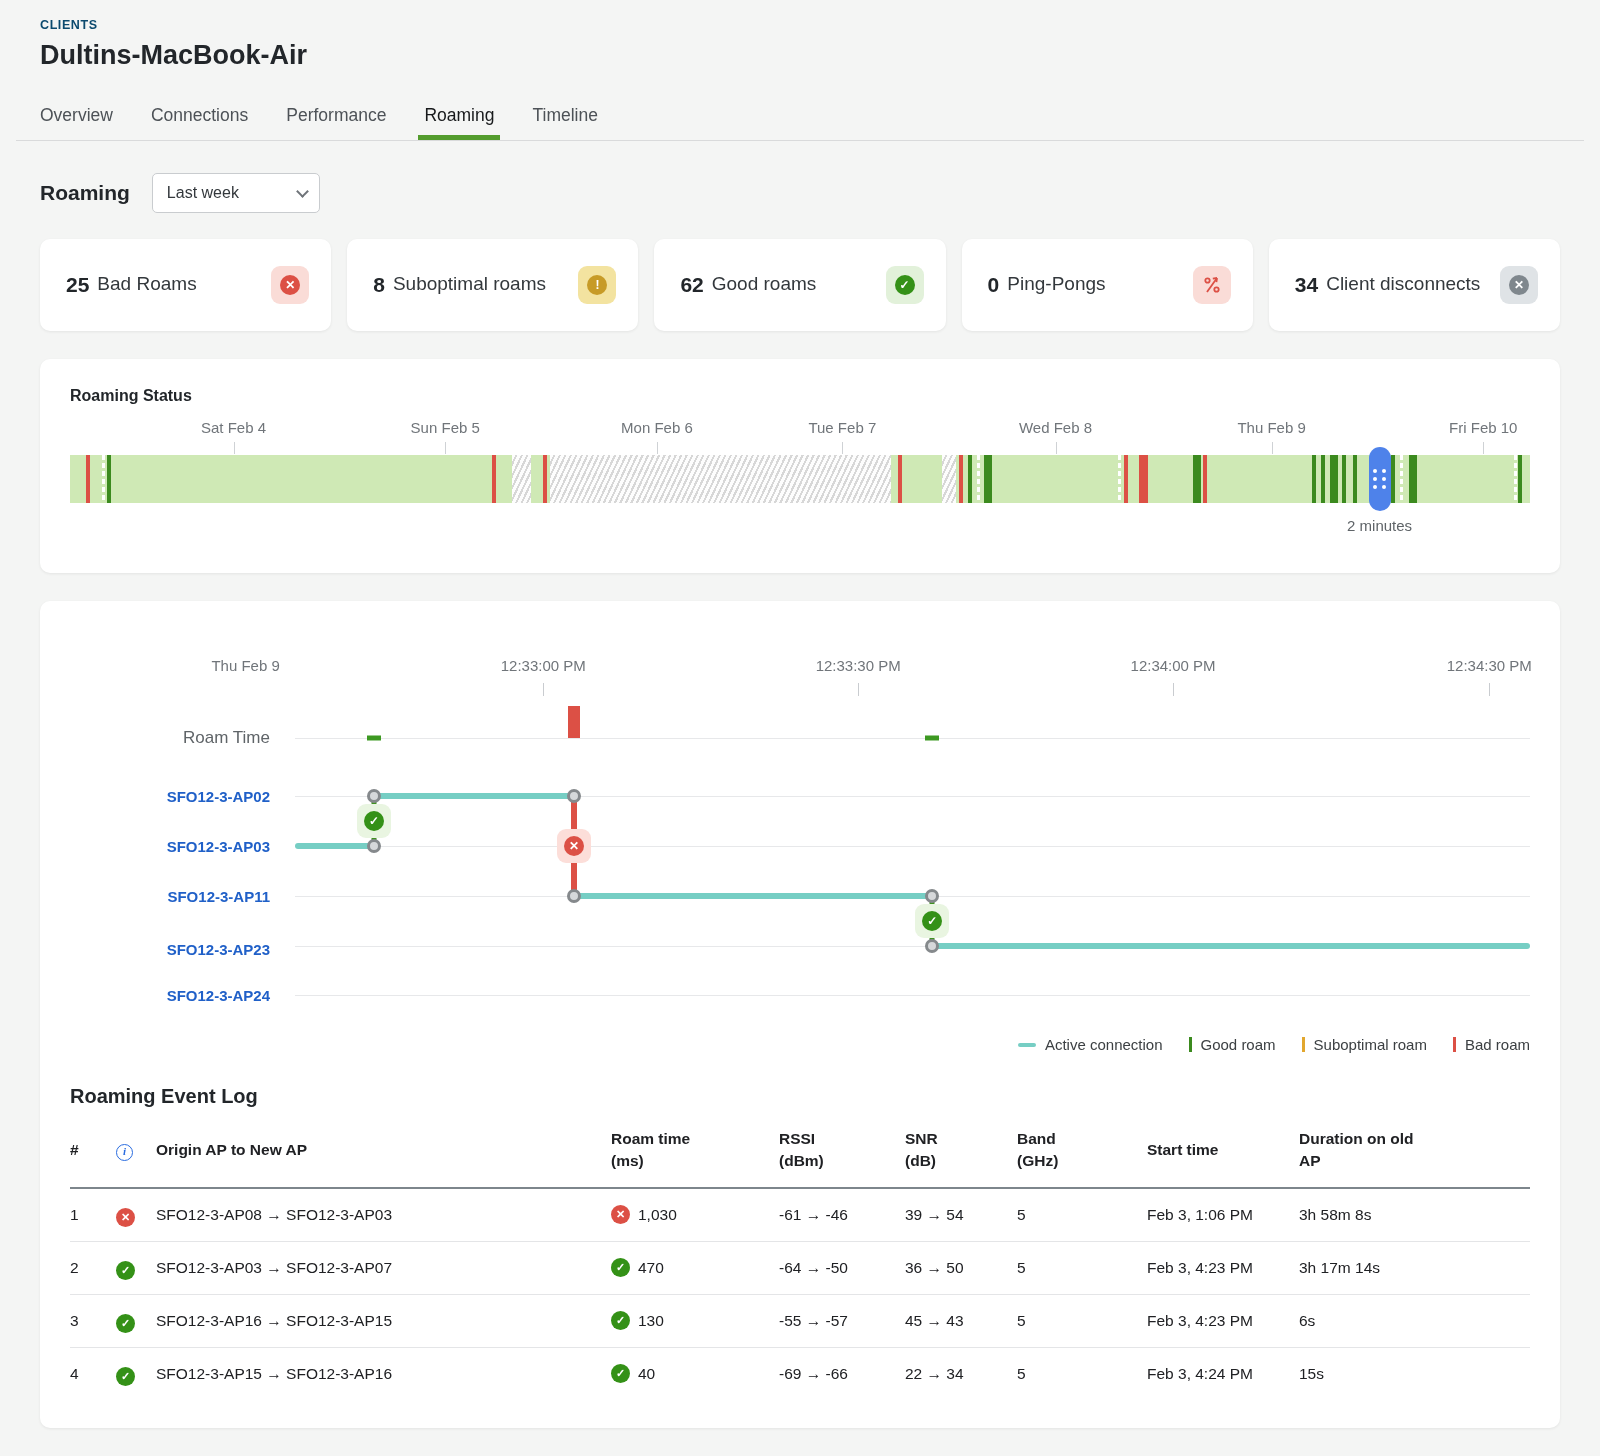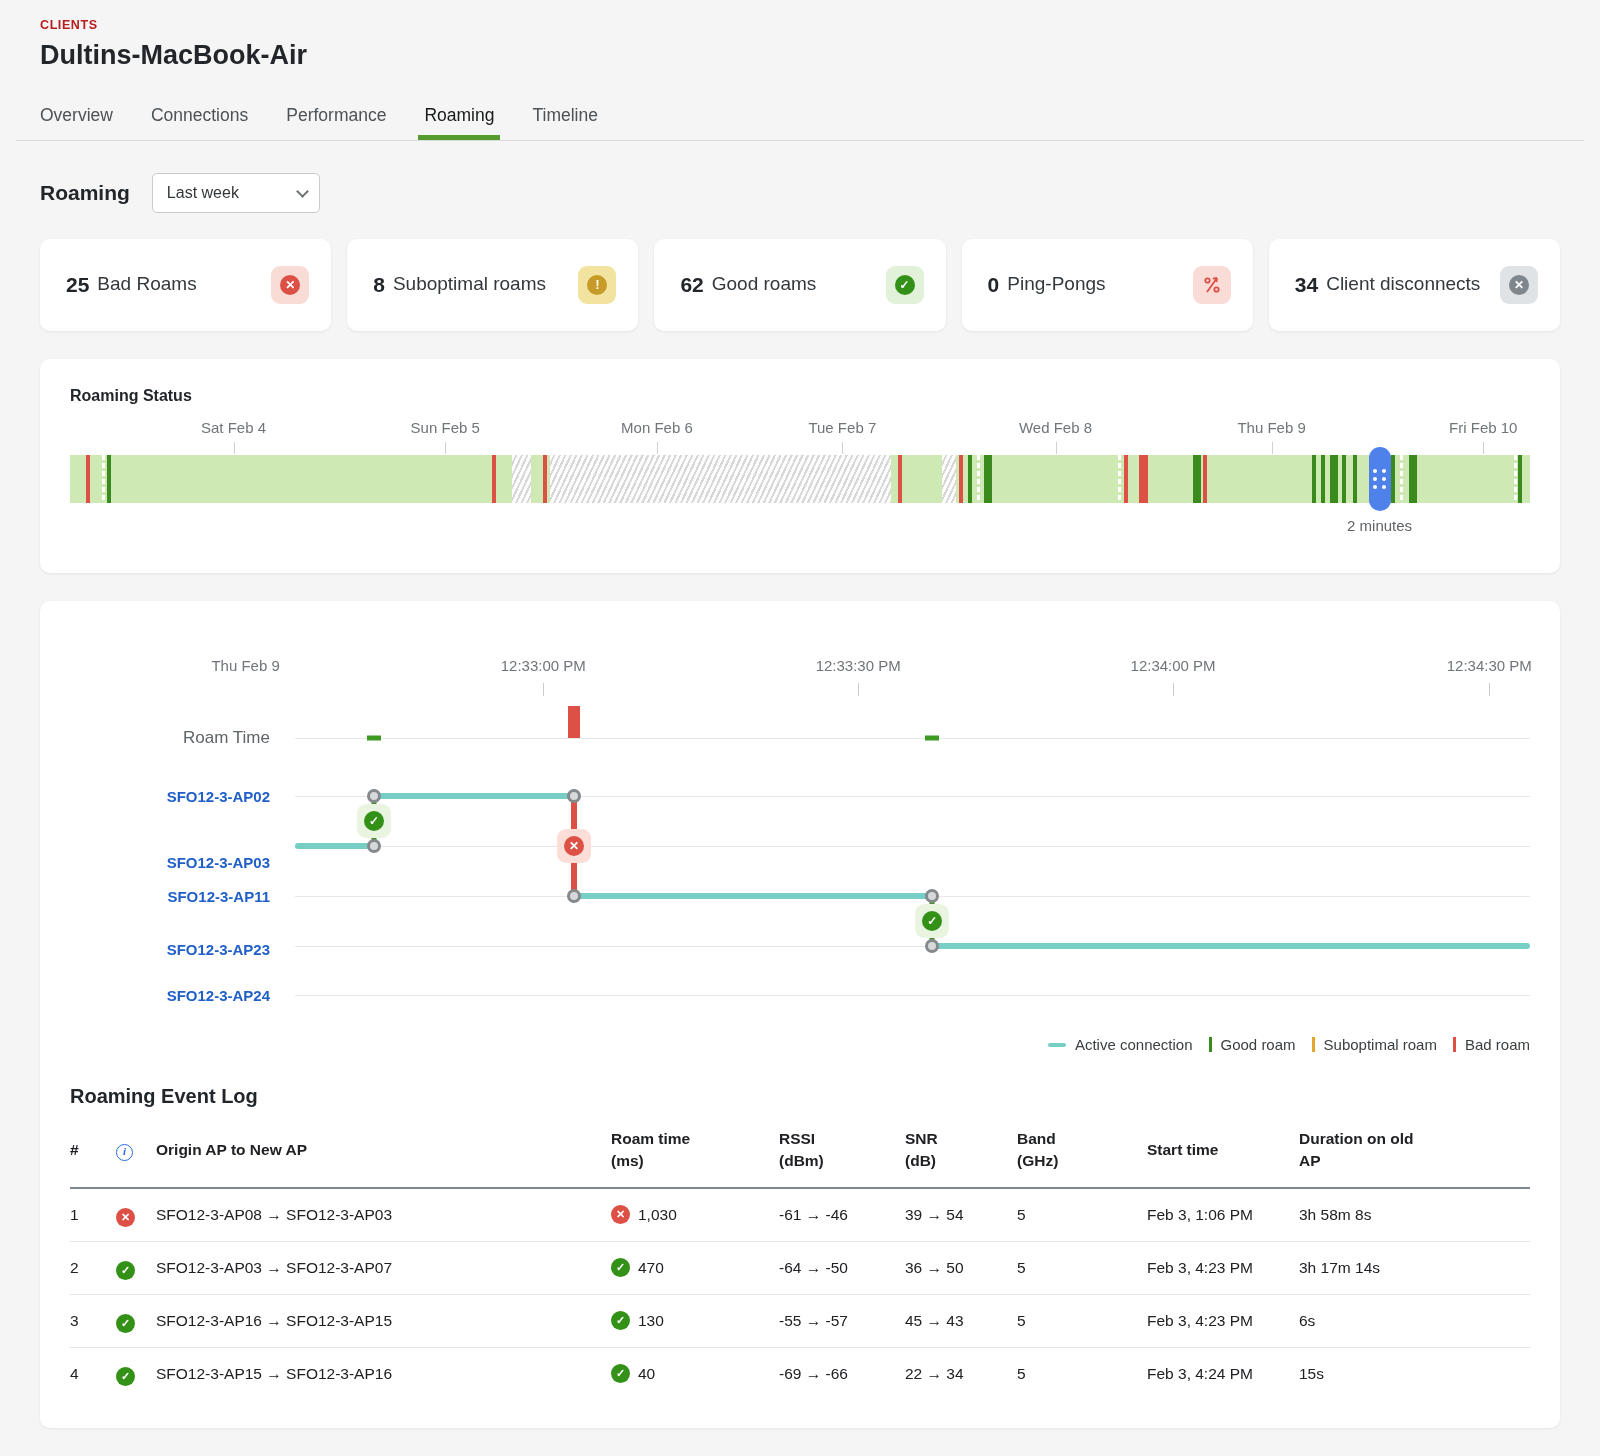--- a/index.html
+++ b/index.html
@@ -1,21 +1,21 @@
 <!DOCTYPE html>
 <html><head>
 <meta charset="utf-8">
 <style>
   * { margin:0; padding:0; box-sizing:border-box; }
   html,body { width:1600px; height:1456px; overflow:hidden; }
   body { background:#f4f5f4; font-family:"Liberation Sans", sans-serif; color:#2e3438; }
   .page { padding:16px 40px 0 40px; }
 
   
-  .breadcrumb { color:#b91c1c; font-size:12.5px; font-weight:700; letter-spacing:.6px; margin-top:2px; }
+  .breadcrumb { color:#0c4a6e; font-size:12.5px; font-weight:700; letter-spacing:.6px; margin-top:2px; }
   .page-title { font-size:27px; font-weight:700; color:#22262a; margin-top:8px; }
 
   
   .tabs { display:flex; gap:38px; margin-top:34px; }
   .tab { font-size:17.5px; color:#4d5257; padding-bottom:14px; cursor:pointer; position:relative; }
   .tab.active { color:#17191b; }
   .tab.active:after { content:""; position:absolute; left:-6px; right:-6px; bottom:0; height:5px; background:#539c2d; }
   .tabs-divider { height:1px; background:#d9dadb; margin:0 -24px 0 -24px; }
 
   
@@ -80,21 +80,21 @@
   .conn.good { width:5px; background:#3f9220; }
   .conn.bad { width:6px; background:#dc5045; }
   .node { position:absolute; width:14px; height:14px; border:3px solid #85898c; background:#d6d8da; border-radius:50%;
     transform:translate(-50%,-50%); z-index:2; }
   .badge { position:absolute; width:34px; height:34px; border-radius:9px; transform:translate(-50%,-50%);
     display:flex; align-items:center; justify-content:center; z-index:3; }
   .badge.good { background:#e9f5e1; }
   .badge.bad { background:#fcded9; }
   .rt-dash { position:absolute; width:14px; height:5px; background:#3d9922; transform:translate(-50%,-50%); }
   .rt-bar { position:absolute; width:12px; height:32px; background:#dc5045; transform:translateX(-50%); }
-  .legend { position:absolute; right:0; bottom:6px; display:flex; align-items:flex-end; gap:16px; }
+  .legend { position:absolute; right:0; bottom:6px; display:flex; align-items:flex-end; gap:26px; }
   .legend-item { display:flex; align-items:center; gap:9px; font-size:15px; color:#3c4043; }
   .lg-line { width:18px; height:4px; border-radius:2px; background:#76cec4; }
   .lg-bar { width:3px; height:15px; }
 
   
   .log-title { font-size:20px; font-weight:700; color:#22262a; margin:26px 0 4px 0; }
   table.log { width:100%; border-collapse:collapse; table-layout:fixed; }
   table.log th { text-align:left; font-size:15.5px; font-weight:700; color:#202124; padding:16px 8px 14px 0;
     vertical-align:middle; white-space:pre-line; line-height:1.45; }
   table.log td { font-size:15.5px; color:#202124; padding:14px 8px 14px 0; border-top:1px solid #e4e5e7; vertical-align:middle; }
@@ -307,21 +307,21 @@
             <span class="lg-bar" style="background:#e2a72e"></span>
             <span>Suboptimal roam</span>
           </div>
         <div class="legend-item">
             <span class="lg-bar" style="background:#dc5045"></span>
             <span>Bad roam</span>
           </div>
       </div>
     <div class="row-label axis" style="top: 99px;">Roam Time</div>
         <div class="row-label ap" style="top: 157px;">SFO12-3-AP02</div>
-        <div class="row-label ap" style="top: 223px;">SFO12-3-AP03</div>
+        <div class="row-label ap" style="top: 207px;">SFO12-3-AP03</div>
         <div class="row-label ap" style="top: 257px;">SFO12-3-AP11</div>
         <div class="row-label ap" style="top: 310px;">SFO12-3-AP23</div>
         <div class="row-label ap" style="top: 356px;">SFO12-3-AP24</div>
       </div>
 
     <div class="log-title">Roaming Event Log</div>
     <table class="log">
       <colgroup>
         <col style="width:46px">
           <col style="width:40px">

